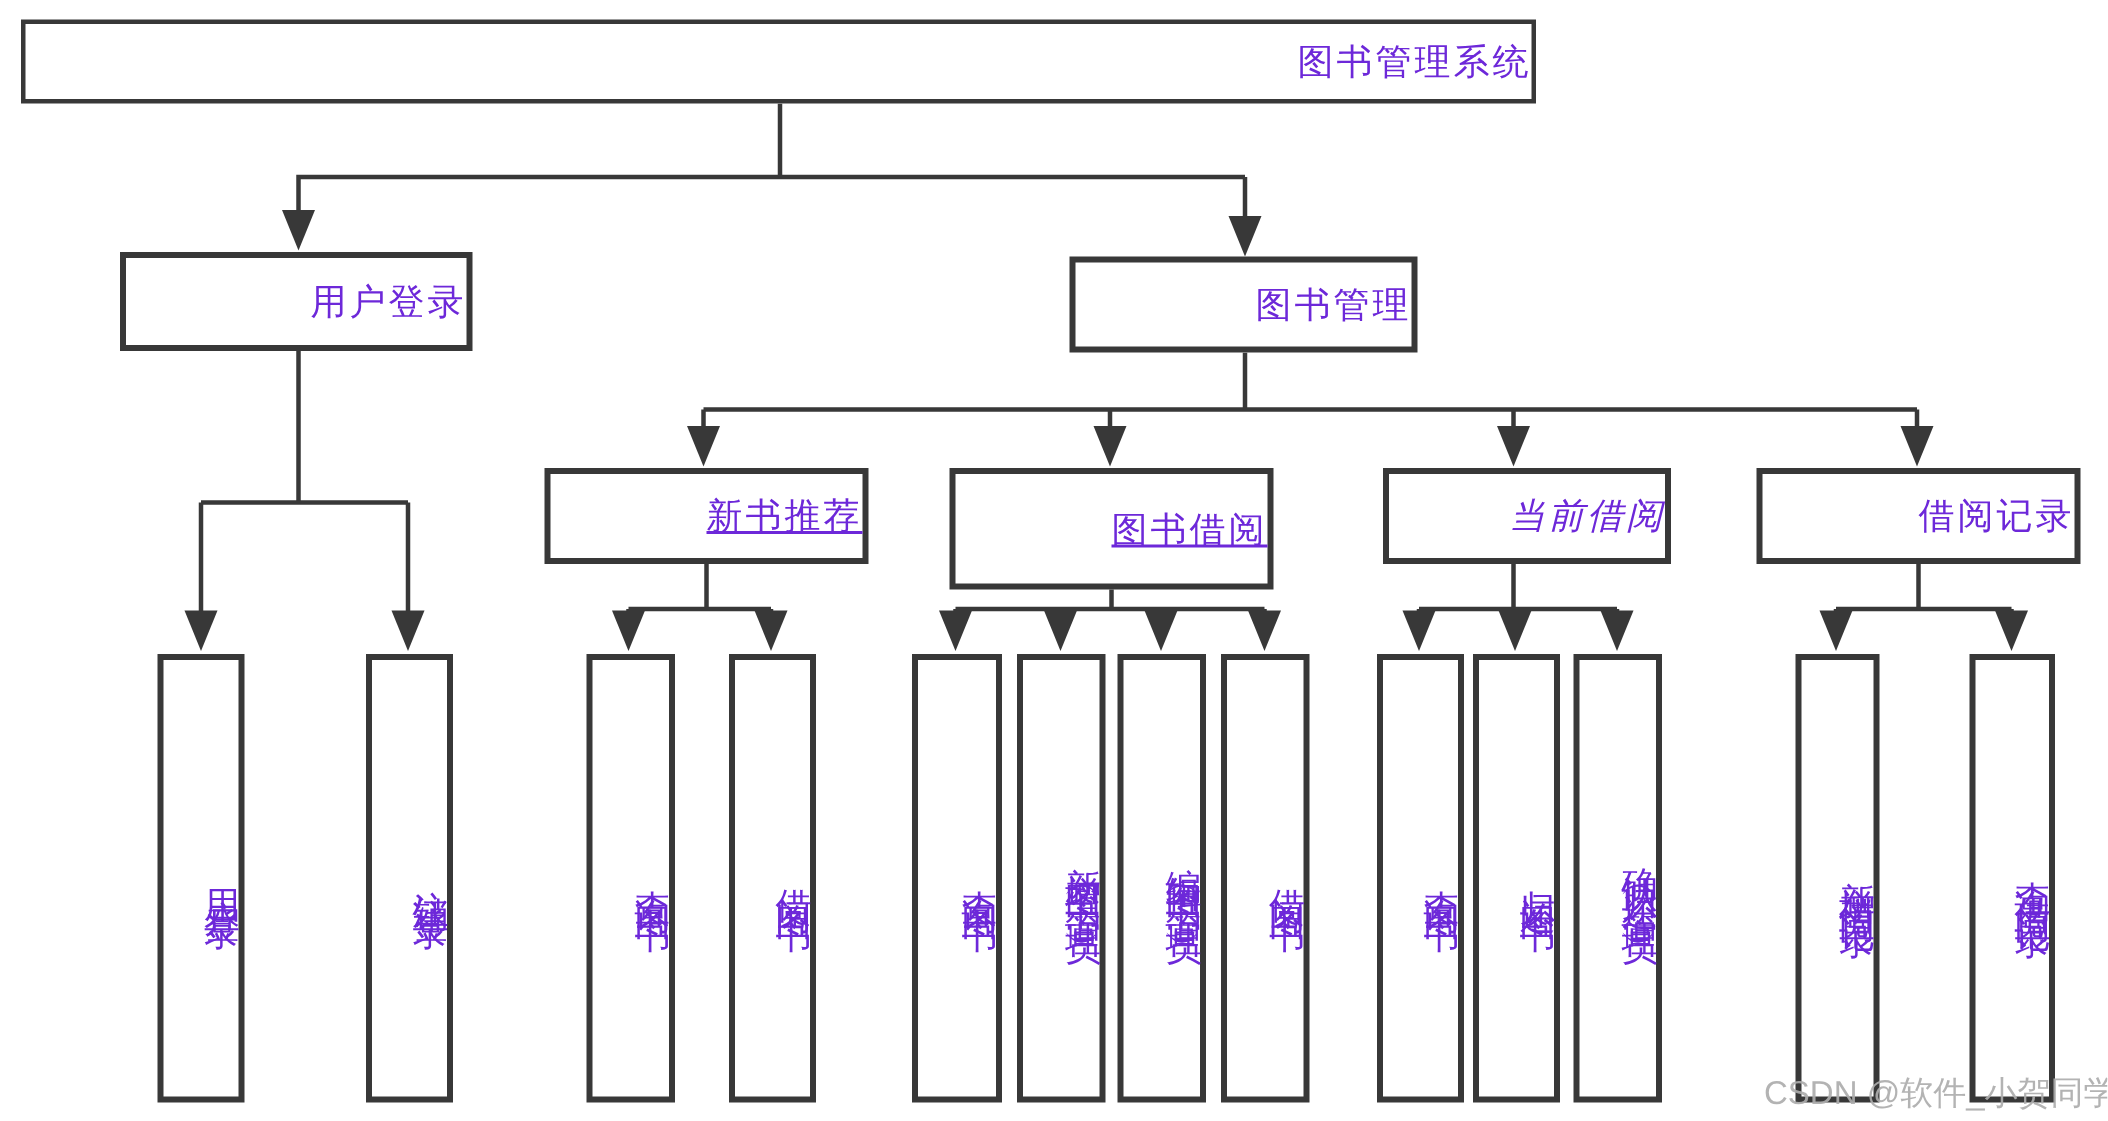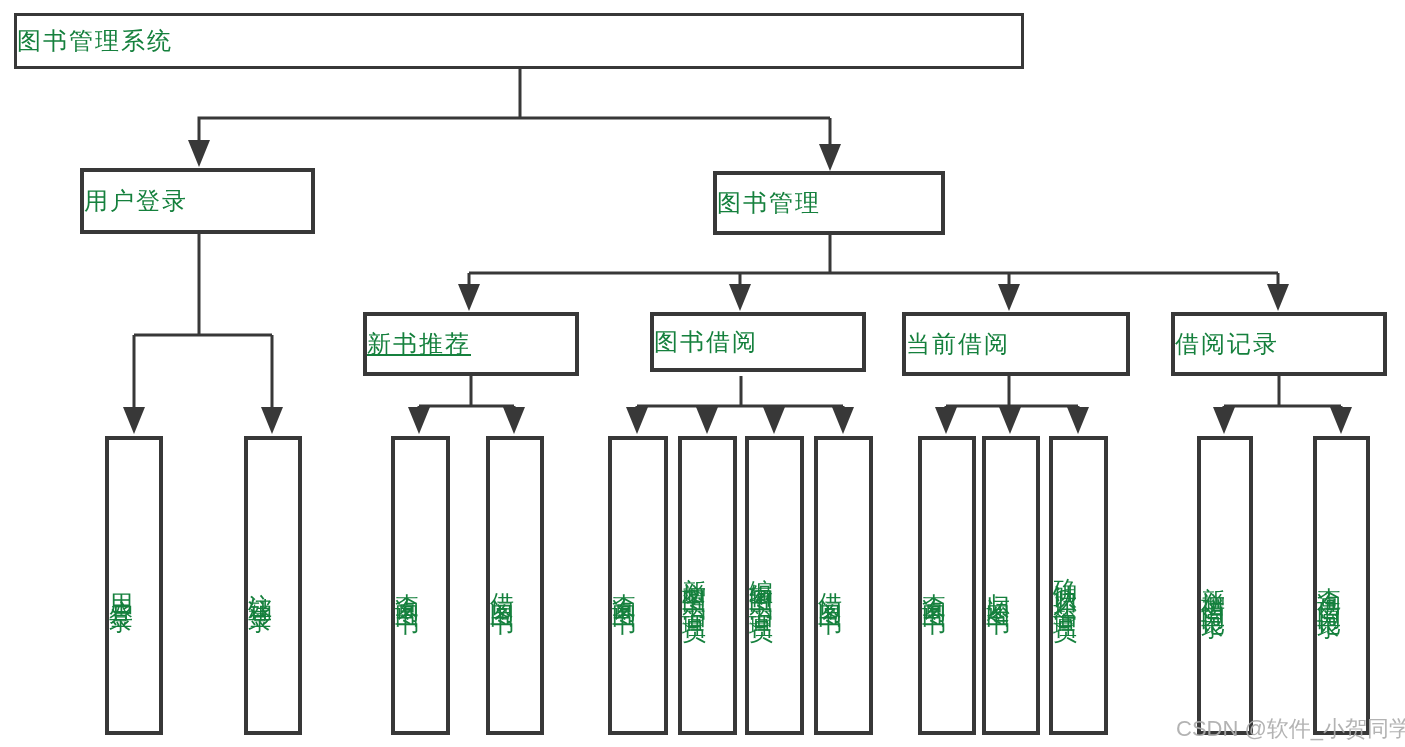--- a/index.html
+++ b/index.html
@@ -12,41 +12,41 @@
     color:#333333;
   }
   .wires{position:absolute;left:0;top:0;z-index:1;}
   .node{
     position:absolute;
     box-sizing:border-box;
     background:#ffffff;
     border:4px solid #383838;
     display:flex;
     align-items:center;
-    justify-content:flex-start;
+    justify-content:flex-end;
     z-index:2;
     font-size:24px;
-    color:#15803d;
+    color:#6d28d9;
   }
   .node.root{border-width:3px;}
   .h-label{letter-spacing:2px;white-space:nowrap;}
   .v-label{
     writing-mode:vertical-rl;
     text-orientation:mixed;
     letter-spacing:6px;
     line-height:1;
     white-space:nowrap;
   }
   
   .n-root {left:14px;  top:13px;  width:1010px;height:56px;}
   .n-l2a  {left:80px;  top:168px; width:235px; height:66px;}
   .n-l2b  {left:713px; top:171px; width:232px; height:64px;}
   .n-l3a  {left:363px; top:312px; width:216px; height:64px;text-decoration:underline;}
-  .n-l3b  {left:650px; top:312px; width:216px; height:60px;}
-  .n-l3c  {left:902px; top:312px; width:228px; height:64px;}
+  .n-l3b  {left:633px; top:312px; width:216px; height:81px;text-decoration:underline;}
+  .n-l3c  {left:922px; top:312px; width:192px; height:64px;font-style:italic;}
   .n-l3d  {left:1171px;top:312px; width:216px; height:64px;}
   .leaf   {top:436px;  height:299px;}
   .n-u1   {left:105px; width:58px;}
   .n-u2   {left:244px; width:58px;}
   .n-a1   {left:391px; width:59px;}
   .n-a2   {left:486px; width:58px;}
   .n-b1   {left:608px; width:60px;}
   .n-b2   {left:678px; width:59px;}
   .n-b3   {left:745px; width:59px;}
   .n-b4   {left:814px; width:59px;}

